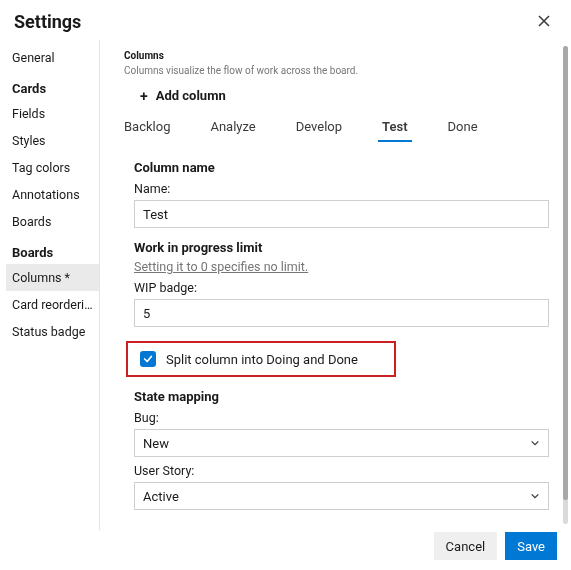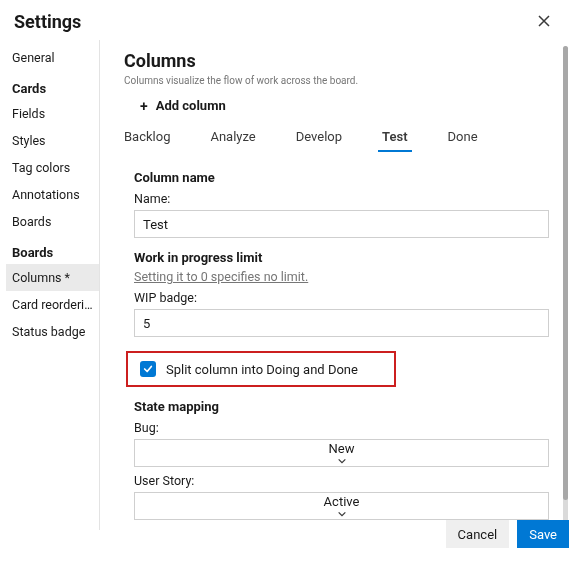--- a/index.html
+++ b/index.html
@@ -71,21 +71,21 @@
   }
 
   
   .content {
     flex: 1 1 auto;
     padding: 6px 20px 0 24px;
     overflow: hidden;
   }
   .section-title {
     font-weight: 700;
-    font-size: 18px;
+    font-size: 10px;
     margin-top: 4px;
   }
   .section-sub {
     color: var(--muted);
     font-size: 10px;
     margin: 4px 0 8px 0;
   }
   .add-row {
     display: flex;
     align-items: center;
@@ -144,23 +144,22 @@
     border: 1px solid var(--border);
     font-size: 13px;
     padding: 0 8px;
     font-family: inherit;
     background: #fff;
     color: #1a1a1a;
   }
   .select {
     display: flex;
     align-items: center;
-    justify-content: center;
-    cursor: pointer;
-    flex-direction: column;
+    justify-content: space-between;
+    cursor: pointer;
   }
   .chev {
     width: 10px; height: 10px;
     transform: translateY(-2px);
   }
   .chev svg { width: 10px; height: 10px; fill: none; stroke: #3a3a3a; stroke-width: 1.5; }
 
   .split-row {
     display: flex;
     align-items: center;
@@ -198,27 +197,27 @@
     left: 0;
     width: 100%;
     height: 95%;
     background: #a8a8a8;
     border-radius: 3px;
   }
 
   
   .footer {
     position: absolute;
-    bottom: 16px; left: 0; right: 0;
+    bottom: 4px; left: 0; right: 0;
     height: 40px;
     display: flex;
     justify-content: flex-end;
     align-items: center;
     gap: 8px;
-    padding: 0 2px;
+    padding: 0 14px;
   }
   .btn {
     height: 28px;
     padding: 0 12px;
     font-size: 13px;
     font-family: inherit;
     border: none;
     cursor: pointer;
   }
   .btn-cancel { background: #efefef; color: #1a1a1a; }

